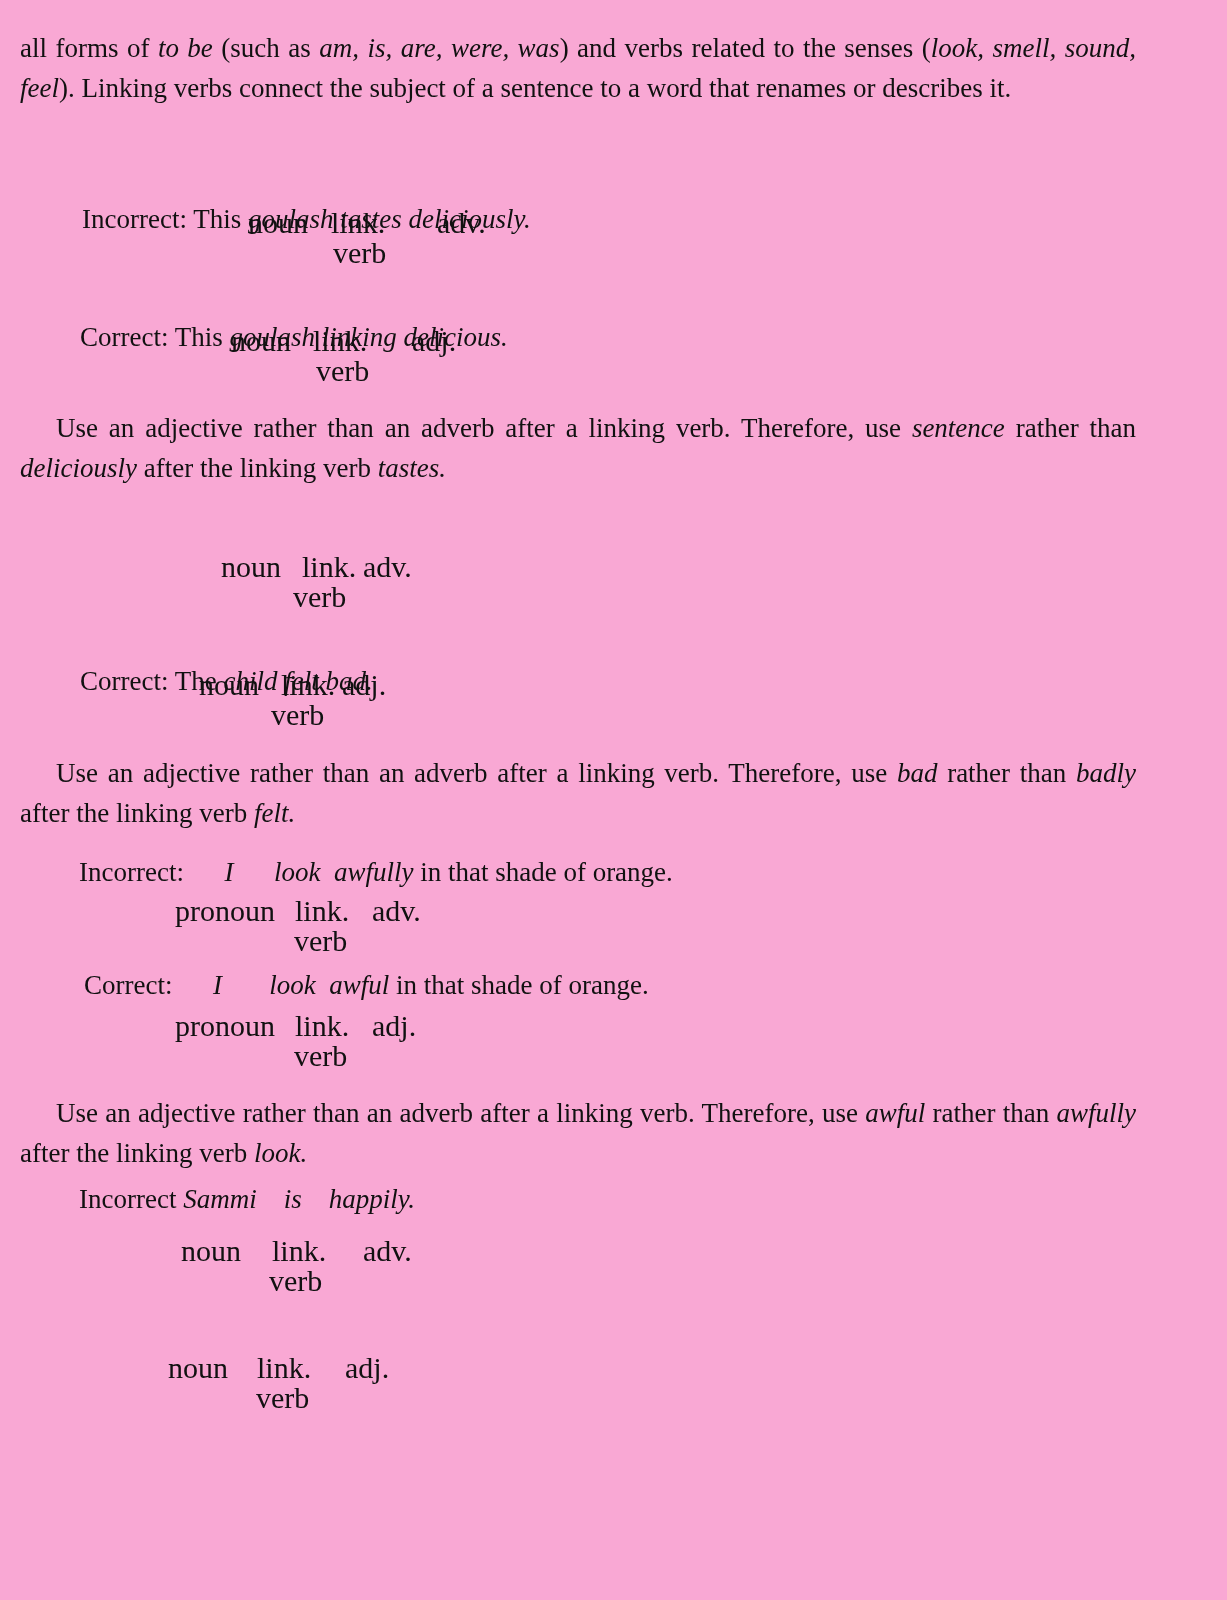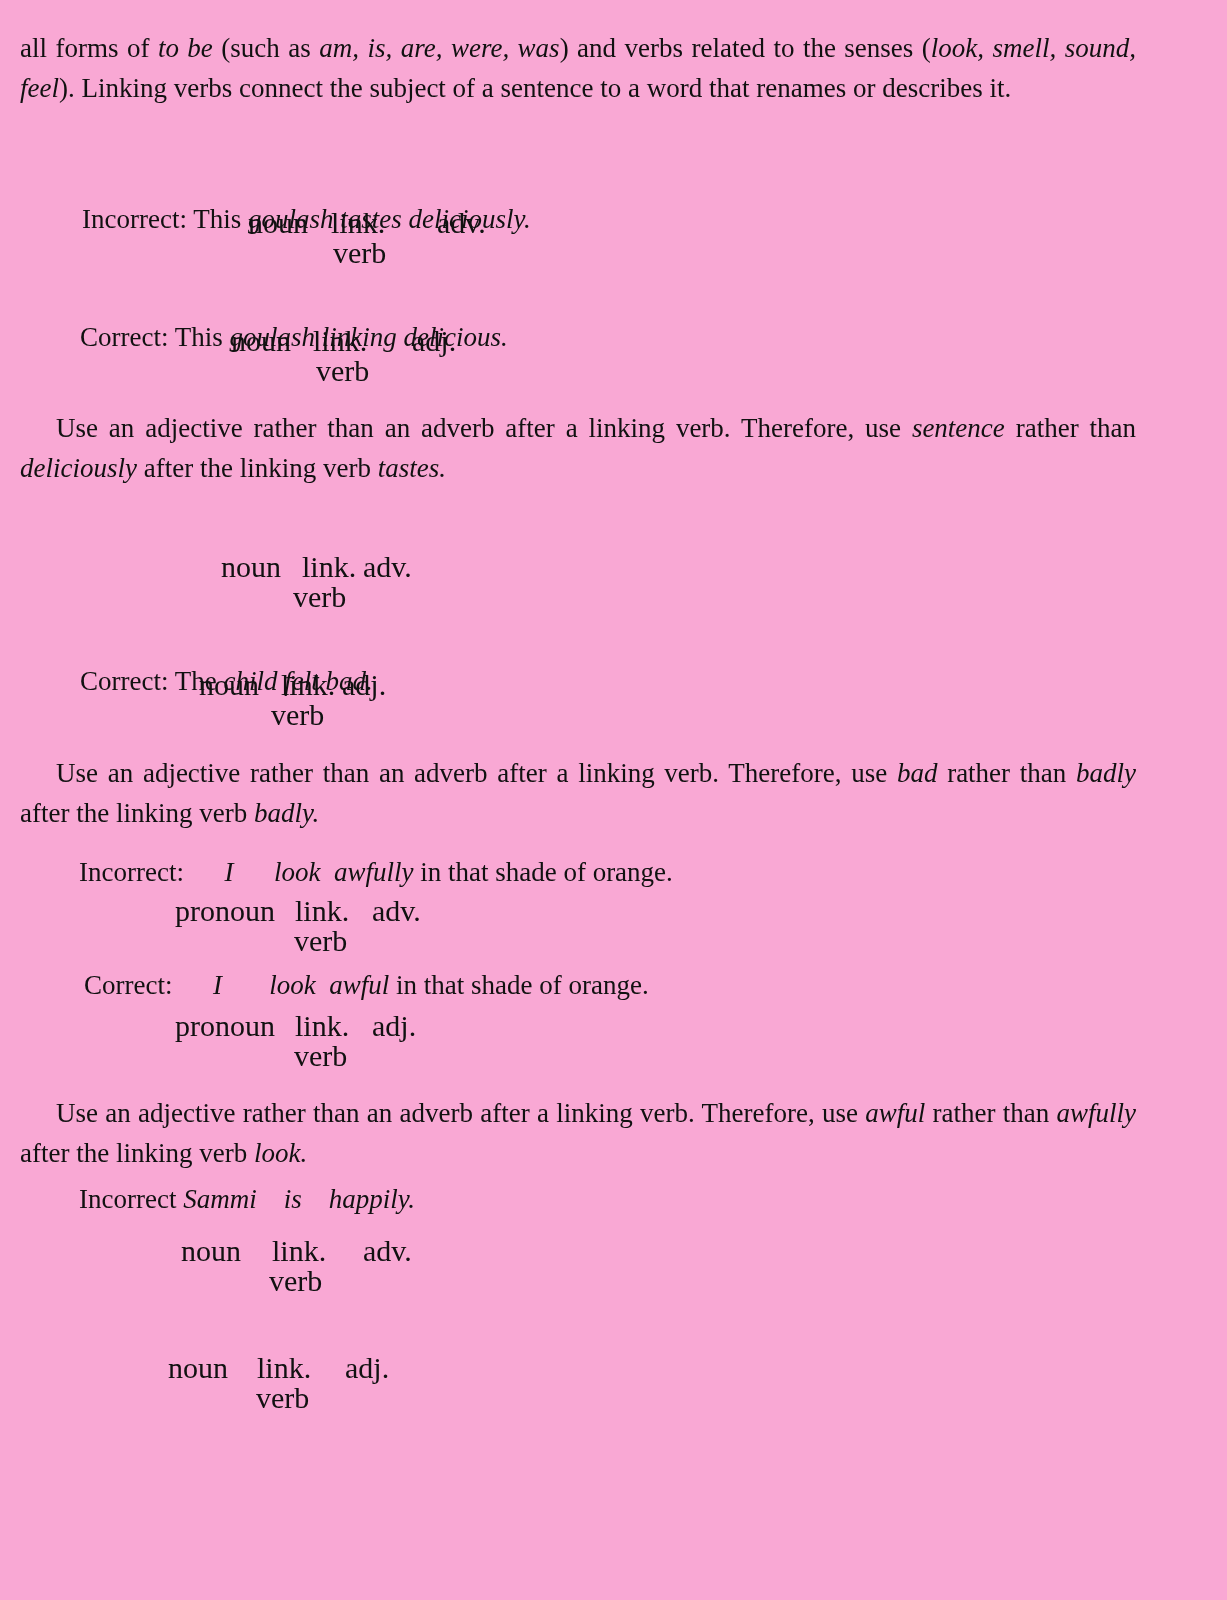--- a/index.html
+++ b/index.html
@@ -78,21 +78,21 @@
   <div class="lbl" style="left:293px; top:582px;">verb</div>
 
   <div class="ex-line" style="left:53px; top:630px;">
     <span>Correct: </span><span>The <i>child felt bad.</i></span>
   </div>
   <div class="lbl" style="left:199px; top:670px;">noun</div>
   <div class="lbl" style="left:281px; top:670px;">link.</div>
   <div class="lbl" style="left:342px; top:670px;">adj.</div>
   <div class="lbl" style="left:271px; top:700px;">verb</div>
 
-  <div class="para ind" style="left:20px; top:753px; width:1116px;">Use an adjective rather than an adverb after a linking verb. Therefore, use <i>bad</i> rather than <i>badly</i> after the linking verb <i>badly.</i></div>
+  <div class="para ind" style="left:20px; top:753px; width:1116px;">Use an adjective rather than an adverb after a linking verb. Therefore, use <i>bad</i> rather than <i>badly</i> after the linking verb <i>felt.</i></div>
 
   <div class="ex-line" style="left:52px; top:821px;">
     <span>Incorrect:</span><span>      <i>I</i>      <i>look  awfully</i> in that shade of orange.</span>
   </div>
   <div class="lbl" style="left:175px; top:896px;">pronoun</div>
   <div class="lbl" style="left:295px; top:896px;">link.</div>
   <div class="lbl" style="left:372px; top:896px;">adv.</div>
   <div class="lbl" style="left:294px; top:926px;">verb</div>
 
   <div class="ex-line" style="left:57px; top:934px;">

